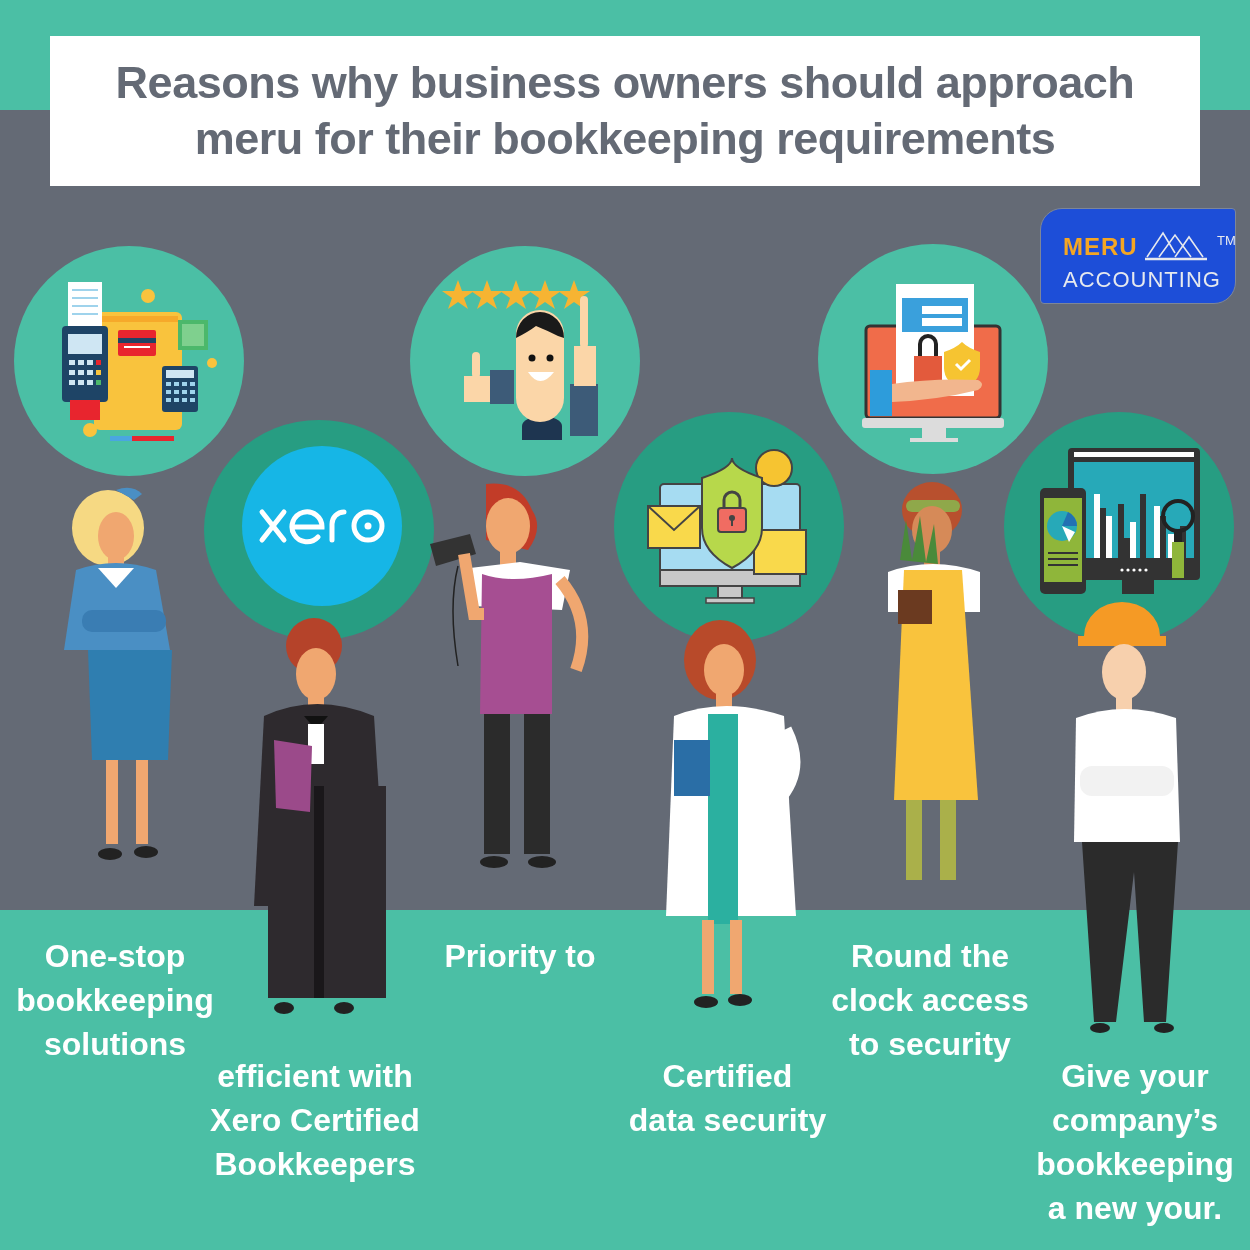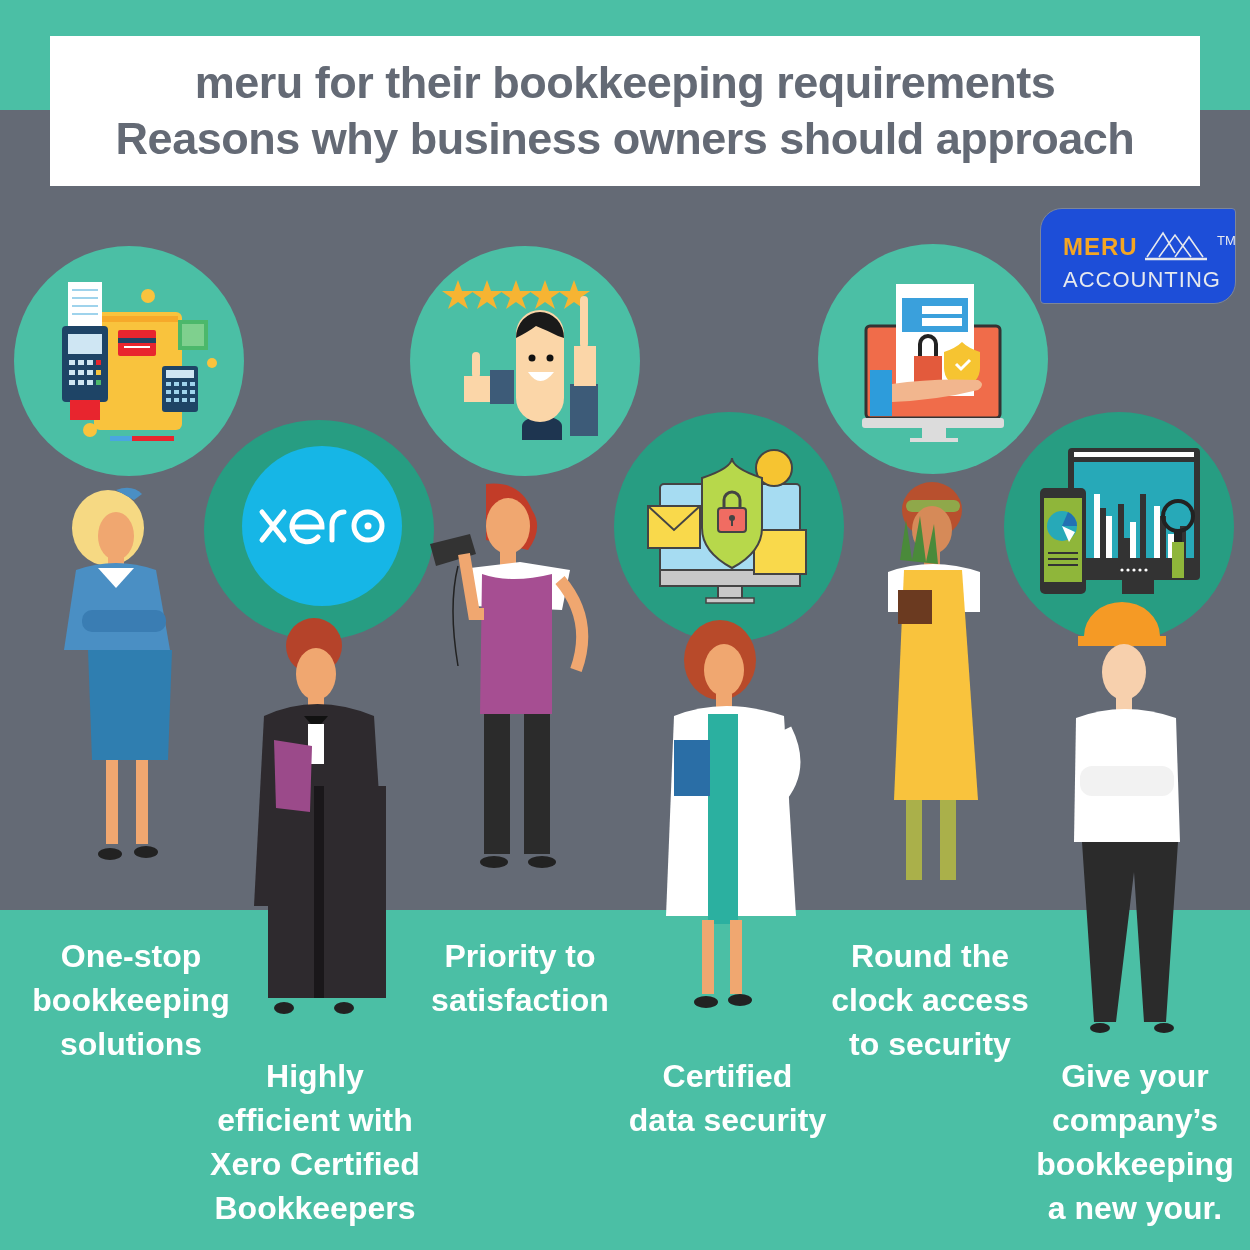--- a/index.html
+++ b/index.html
@@ -31,22 +31,22 @@
   .caption span { display: block; }
 </style>
 </head>
 <body>
 
 <div class="bg-top"></div>
 <div class="bg-mid"></div>
 <div class="bg-bottom"></div>
 
 <div class="title-box">
+  <div class="title-line">Reasons why business owners should approach</div>
   <div class="title-line">meru for their bookkeeping requirements</div>
-  <div class="title-line">Reasons why business owners should approach</div>
 </div>
 
 <div class="logo">
   <div class="logo-meru">MERU</div>
   <svg class="logo-mtn" width="64" height="36" viewBox="0 0 64 36">
     <polyline points="2,30 18,6 30,26" fill="none" stroke="#e6e9ee" stroke-width="1.6"></polyline>
     <polyline points="14,30 30,8 46,30" fill="none" stroke="#e6e9ee" stroke-width="1.6"></polyline>
     <polyline points="30,30 44,10 58,30" fill="none" stroke="#e6e9ee" stroke-width="1.6"></polyline>
     <line x1="0" y1="32" x2="62" y2="32" stroke="#e6e9ee" stroke-width="2.5"></line>
   </svg>
@@ -306,36 +306,34 @@
   <path d="M24,40 a38,34 0 0 1 76,0 h6 v10 h-88 v-10 z" fill="#f59a25"></path>
   <ellipse cx="64" cy="76" rx="22" ry="28" fill="#f7d0ad"></ellipse>
   <rect x="56" y="102" width="16" height="14" fill="#f7d0ad"></rect>
   <path d="M16,122 q48,-18 100,0 l4,124 h-106 z" fill="#ffffff"></path>
   <rect x="20" y="170" width="94" height="30" rx="12" fill="#f2f2f2"></rect>
   <path d="M22,246 h96 l-12,180 h-22 l-10,-150 l-18,150 h-22 z" fill="#2b2b2b"></path>
   <ellipse cx="40" cy="432" rx="10" ry="5" fill="#222"></ellipse>
   <ellipse cx="104" cy="432" rx="10" ry="5" fill="#222"></ellipse>
 </svg>
 
-<div class="caption" style="left:16px; top:934px; width:230px;">
+<div class="caption" style="left:0px; top:934px; width:230px;">
   <span>One-stop</span>
   <span>bookkeeping</span>
   <span>solutions</span>
 </div>
 
 <div class="caption" style="left:200px; top:1054px; width:230px;">
-  <span>Highly</span>
   <span>efficient with</span>
   <span>Xero Certified</span>
   <span>Bookkeepers</span>
 </div>
 
 <div class="caption" style="left:410px; top:934px; width:220px;">
   <span>Priority to</span>
-  <span>satisfaction</span>
 </div>
 
 <div class="caption" style="left:615px; top:1054px; width:225px;">
   <span>Certified</span>
   <span>data security</span>
 </div>
 
 <div class="caption" style="left:820px; top:934px; width:220px;">
   <span>Round the</span>
   <span>clock access</span>

